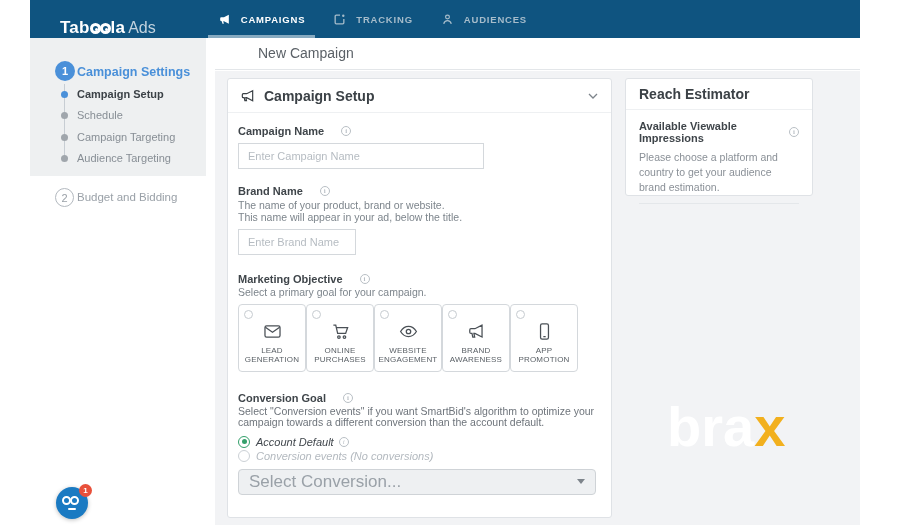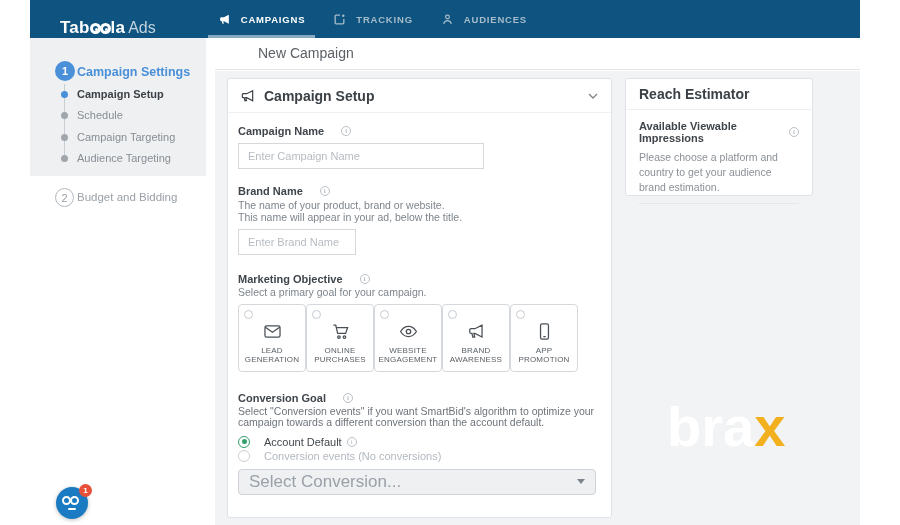--- a/index.html
+++ b/index.html
@@ -72,21 +72,21 @@
   .m-mo-label{margin-top:18px;}
   .m-mo-help{margin-top:2px;}
   .obj-row{display:flex;gap:0;margin-top:5px;}
   .obj-card{width:68px;height:68px;border:1px solid #d4d8dc;border-radius:4px;position:relative;cursor:pointer;
     display:flex;flex-direction:column;align-items:center;justify-content:flex-end;padding-bottom:6px;background:#fff;}
   .obj-radio{position:absolute;left:5px;top:5px;width:9px;height:9px;border:1px solid #c6cbd0;border-radius:50%;}
   .obj-card svg{width:19px;height:19px;color:#4a5056;margin-bottom:5px;}
   .obj-label{font-size:8px;line-height:9.5px;color:#5a6066;text-align:center;letter-spacing:.2px;}
   .m-cg-label{margin-top:20px;}
   .cg-desc{margin-top:2px;font-size:10.5px;color:#6e747b;line-height:11.5px;width:370px;}
-  .radio-row{display:flex;align-items:center;gap:14px;margin-top:7px;cursor:pointer;}
+  .radio-row{display:flex;align-items:center;gap:6px;margin-top:7px;cursor:pointer;font-style:italic;}
   .radio{width:12px;height:12px;border-radius:50%;flex:none;position:relative;}
   .radio.sel{border:1.5px solid var(--green);}
   .radio.sel i{position:absolute;left:2.5px;top:2.5px;width:5px;height:5px;border-radius:50%;background:var(--green);}
   .radio.dis{border:1.5px solid #ccd1d6;}
   .radio-label{font-size:11px;color:#41474d;display:flex;align-items:center;gap:5px;}
   .radio-label.dis{color:#b3b9bf;}
   .sel-box{margin-top:7px;width:358px;height:26px;background:#eef0f2;border:1px solid #cfd3d7;border-radius:4px;
     display:flex;align-items:center;padding:0 10px;cursor:default;}
   .sel-box .sel-text{font-size:17px;color:#9aa1a8;}
   .sel-caret{margin-left:auto;width:0;height:0;border-left:4px solid transparent;border-right:4px solid transparent;

